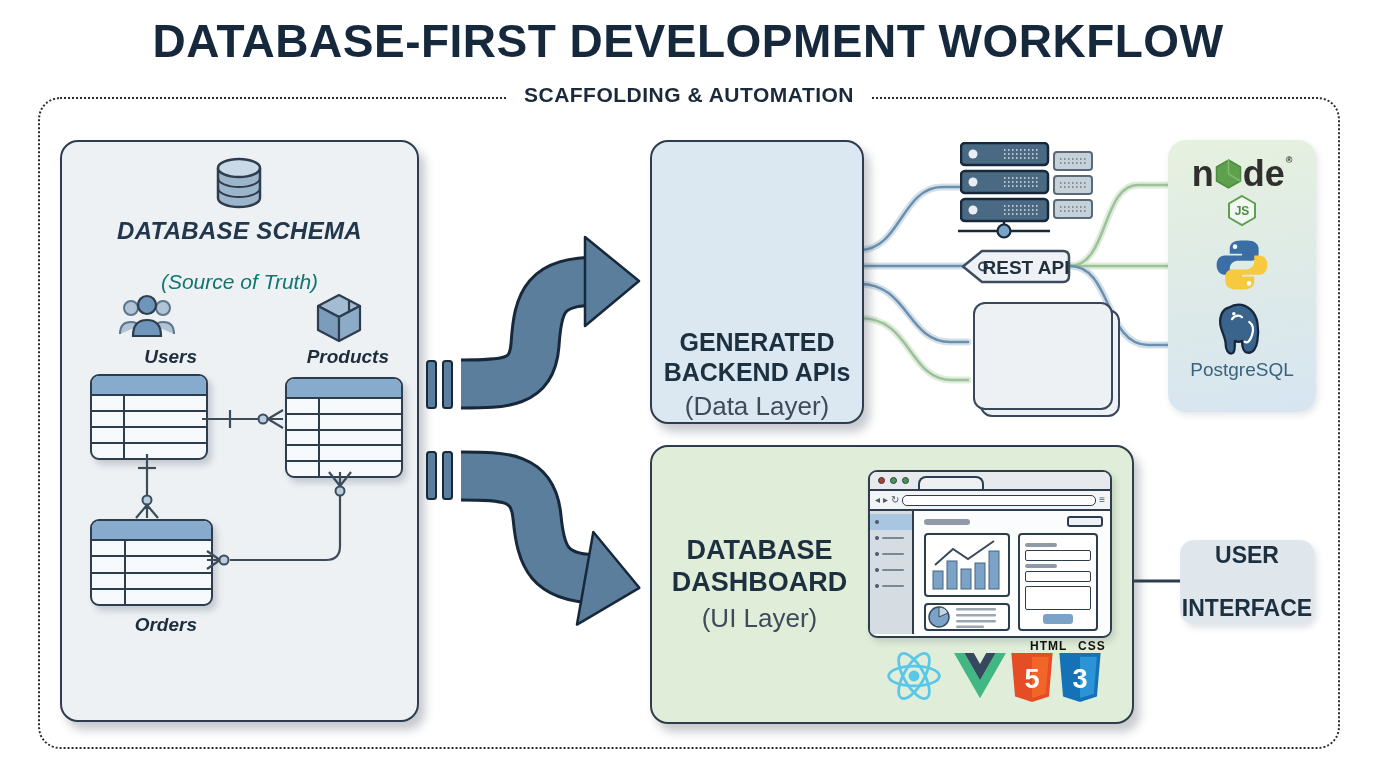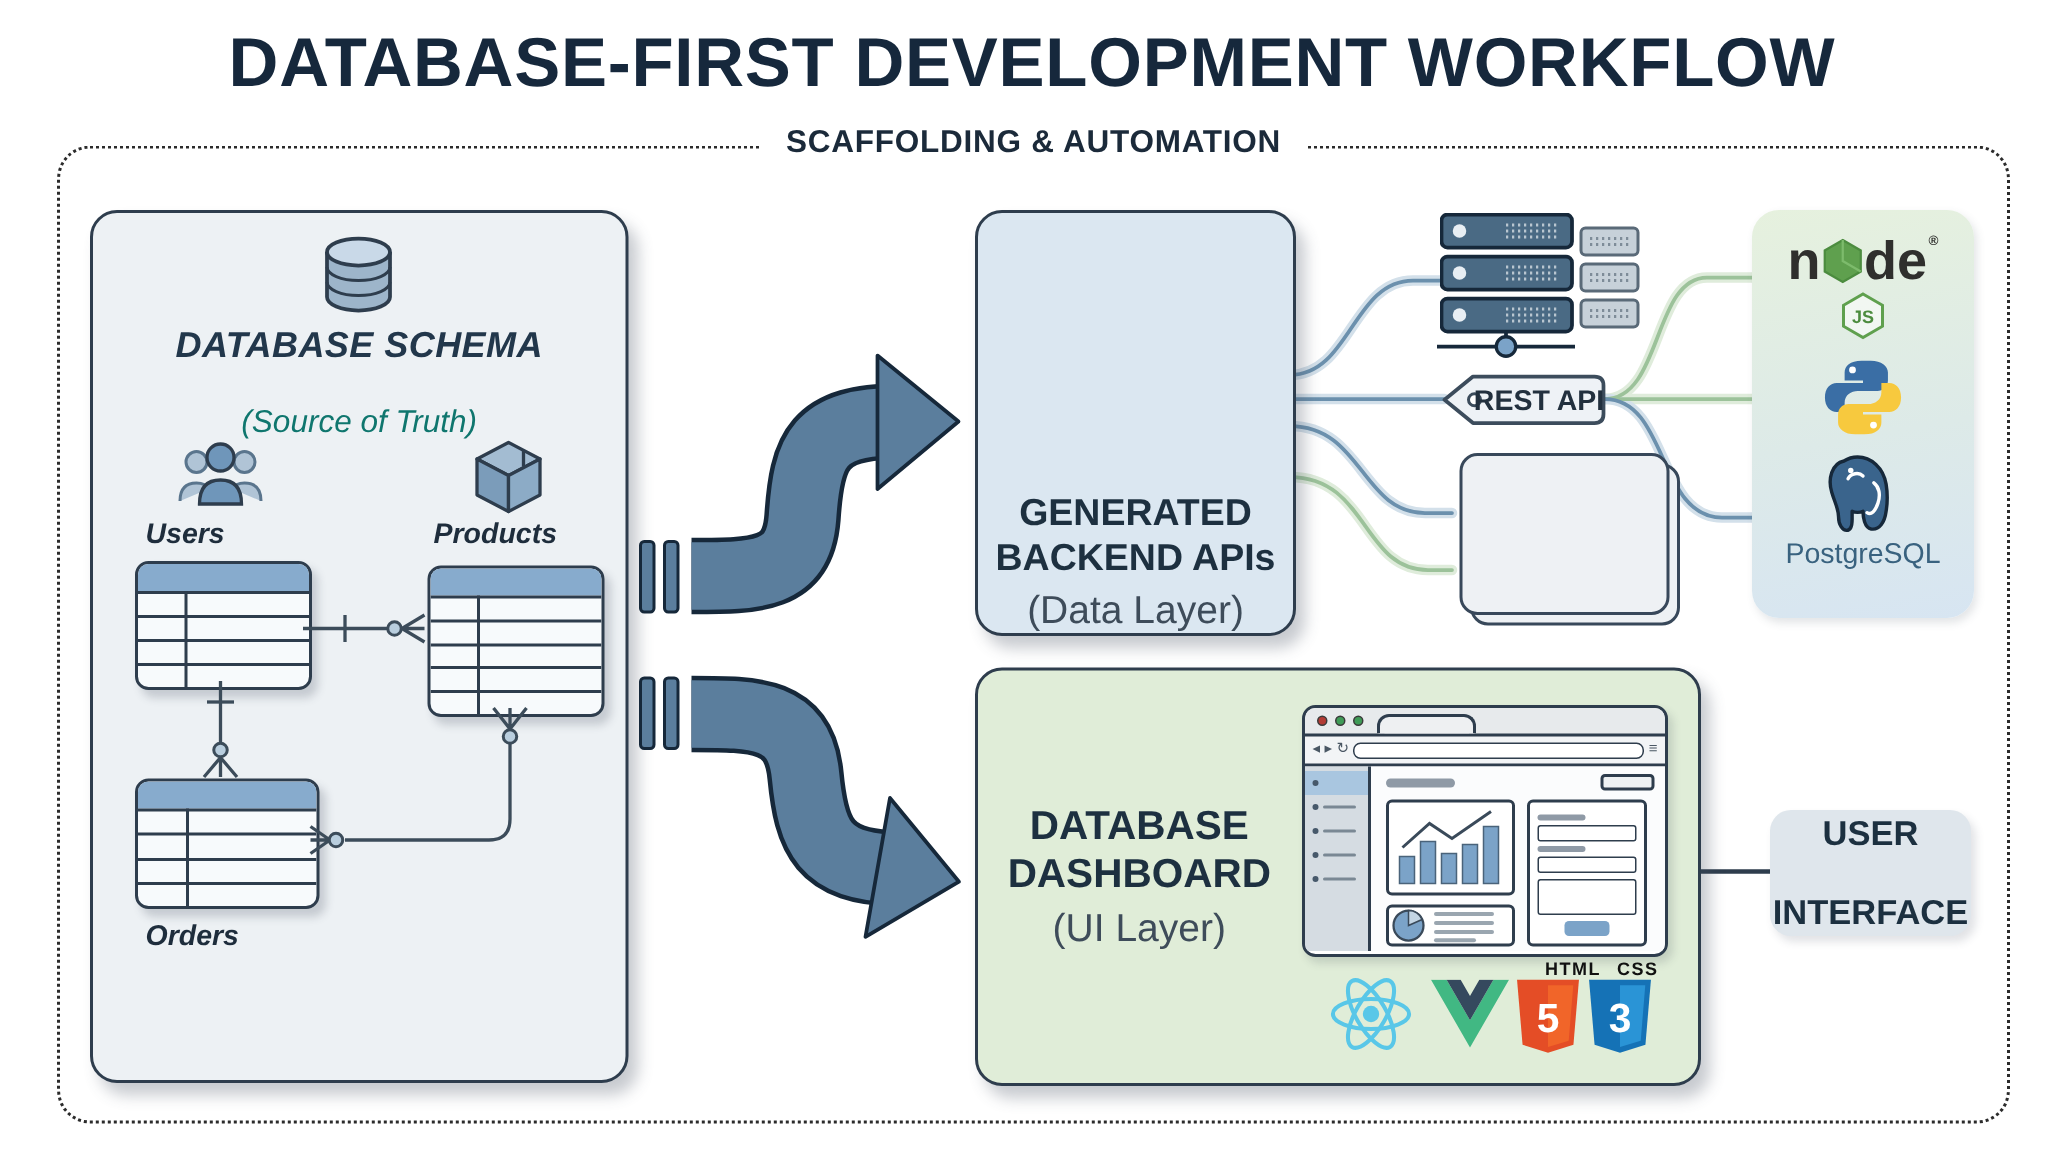--- a/index.html
+++ b/index.html
@@ -23,21 +23,21 @@
   #backend-box{left:650px;top:140px;width:210px;height:280px;background:#dbe7f1;z-index:3;
     display:flex;flex-direction:column;align-items:center;justify-content:flex-end;text-align:center;}
   #frontend-box{left:650px;top:445px;width:480px;height:275px;background:#e0edd8;z-index:3;}
 
   .box-title{font-size:25px;font-weight:800;color:#1d3040;line-height:1.18;}
   .box-sub{font-size:26px;color:#3e4c5a;margin-top:4px;}
 
   
   #schema-title{left:0;top:75px;width:100%;text-align:center;font-size:24px;font-weight:800;color:#22374b;letter-spacing:.3px;}
   #schema-subtitle{left:0;top:104px;width:100%;text-align:center;font-size:21px;color:#0f766e;margin-top:24px;}
-  .entity-label{font-size:19px;font-weight:800;color:#1e2d3c;text-align:left;}
+  .entity-label{font-size:19px;font-weight:800;color:#1e2d3c;text-align:right;}
 
   
   .er-table{position:absolute;border:2.5px solid #2e3d4d;border-radius:9px;background:#f7fafc;
     box-shadow:4px 5px 6px rgba(60,70,85,.22);display:flex;flex-direction:column;overflow:hidden;}
   .er-hd{height:18px;background:#87abcd;flex:0 0 auto;}
   .er-tr{flex:1;border-top:2px solid #2e3d4d;}
   .er-col{position:absolute;top:18px;bottom:0;left:27%;width:2px;background:#2e3d4d;}
 
   
   #overlay{left:0;top:0;z-index:2;pointer-events:none;}

